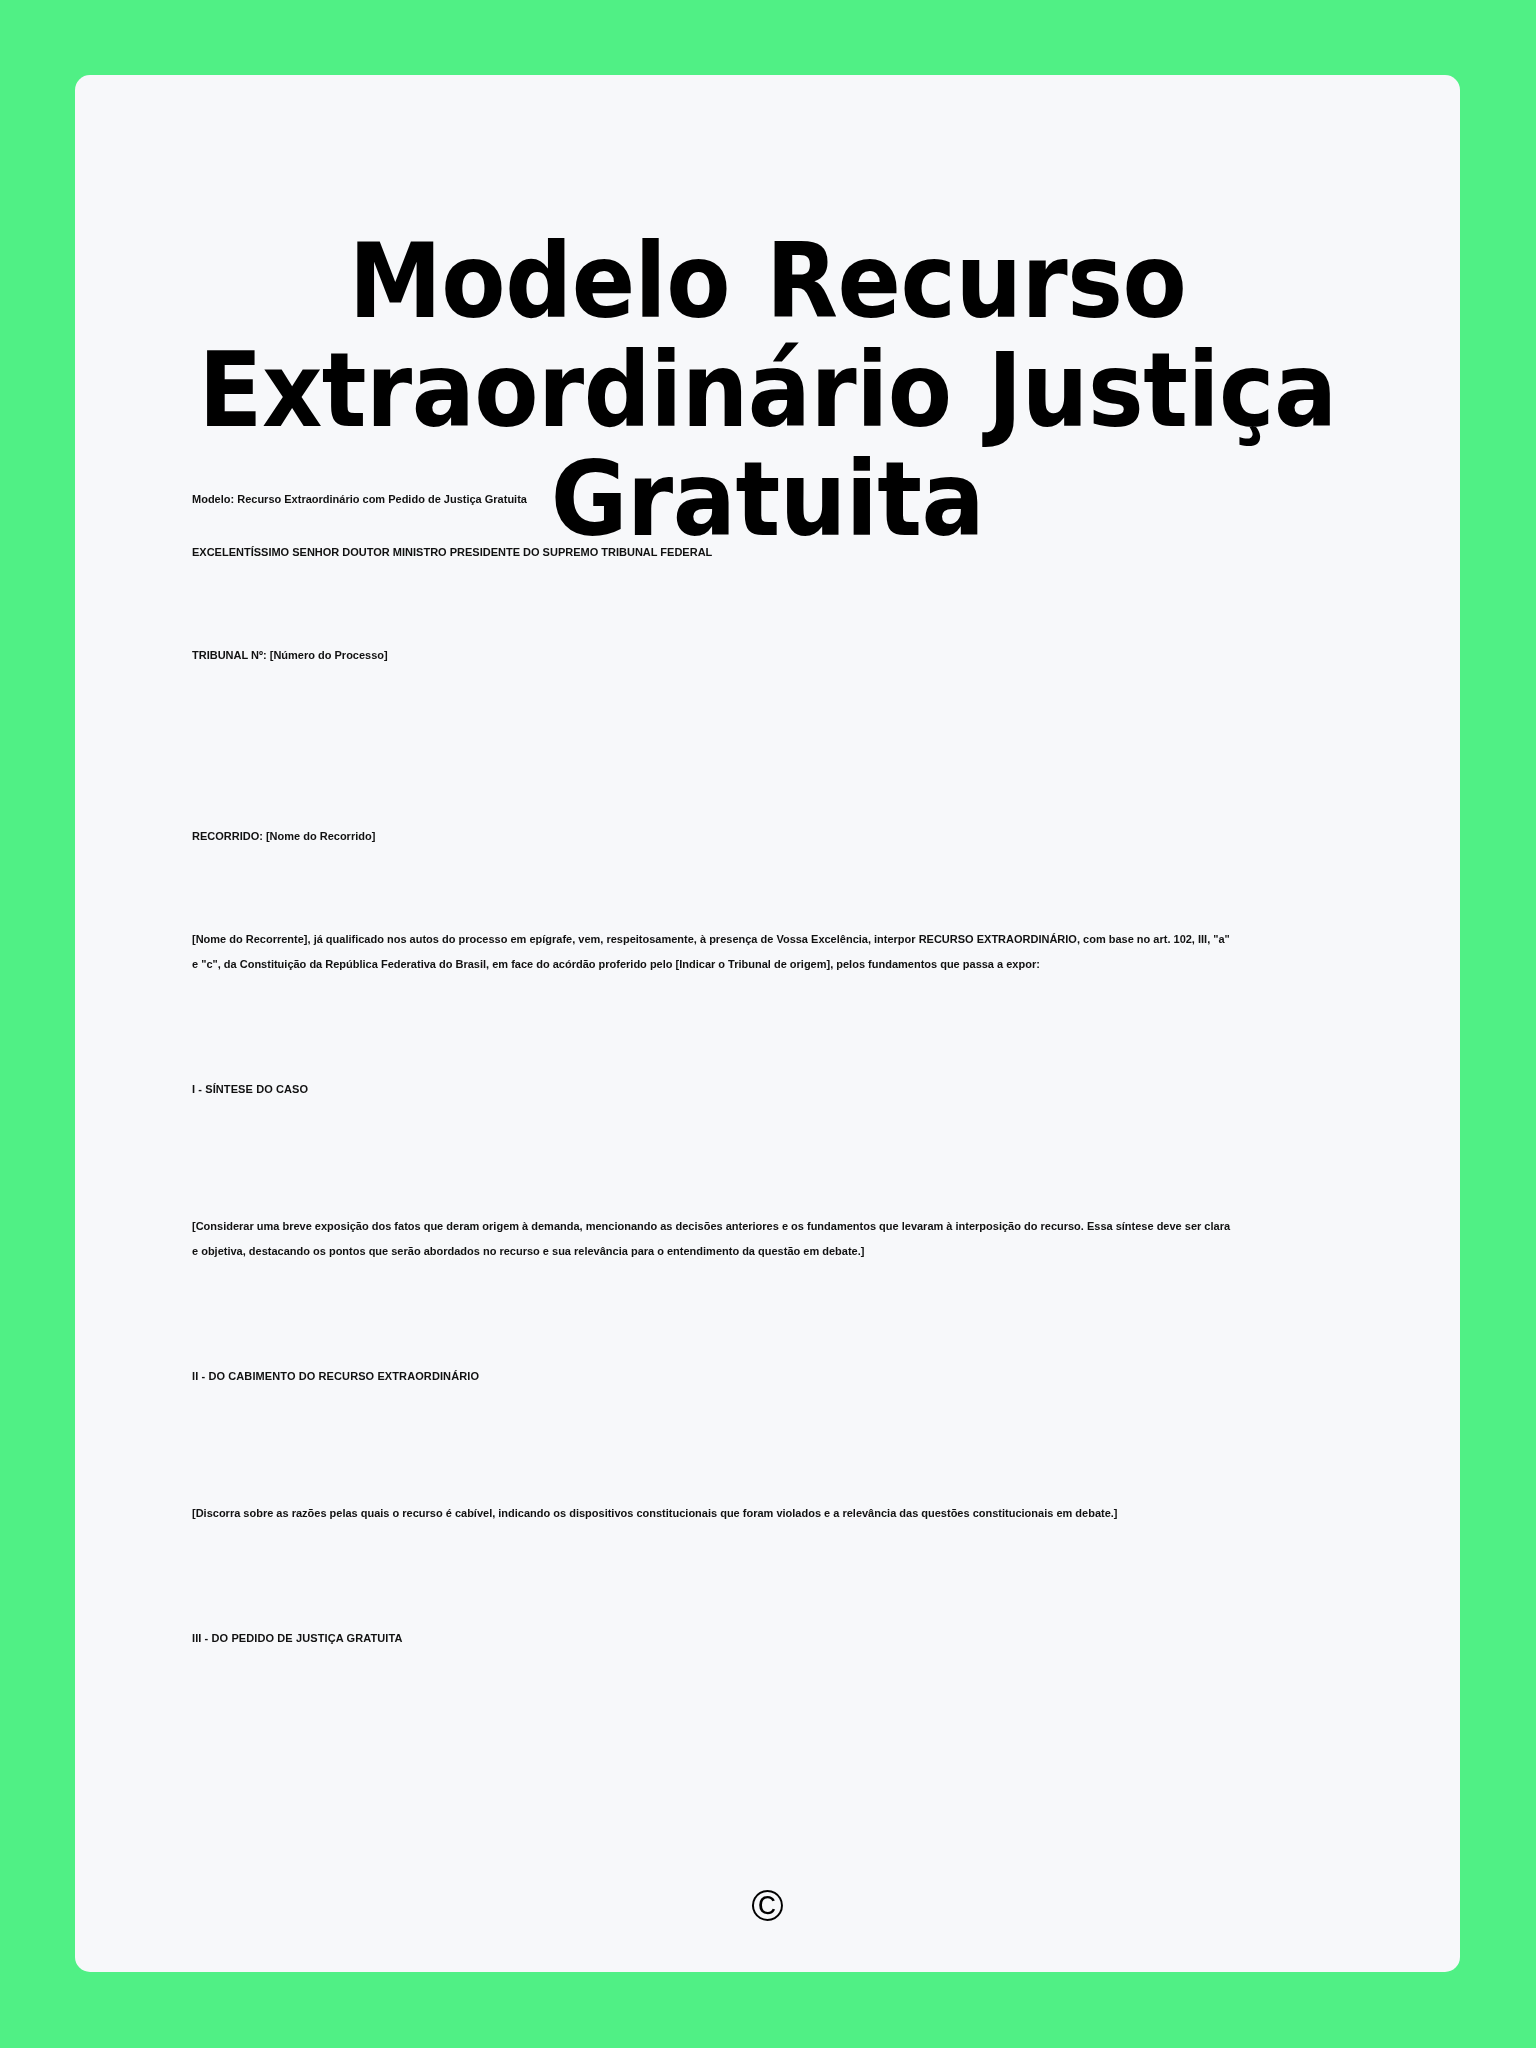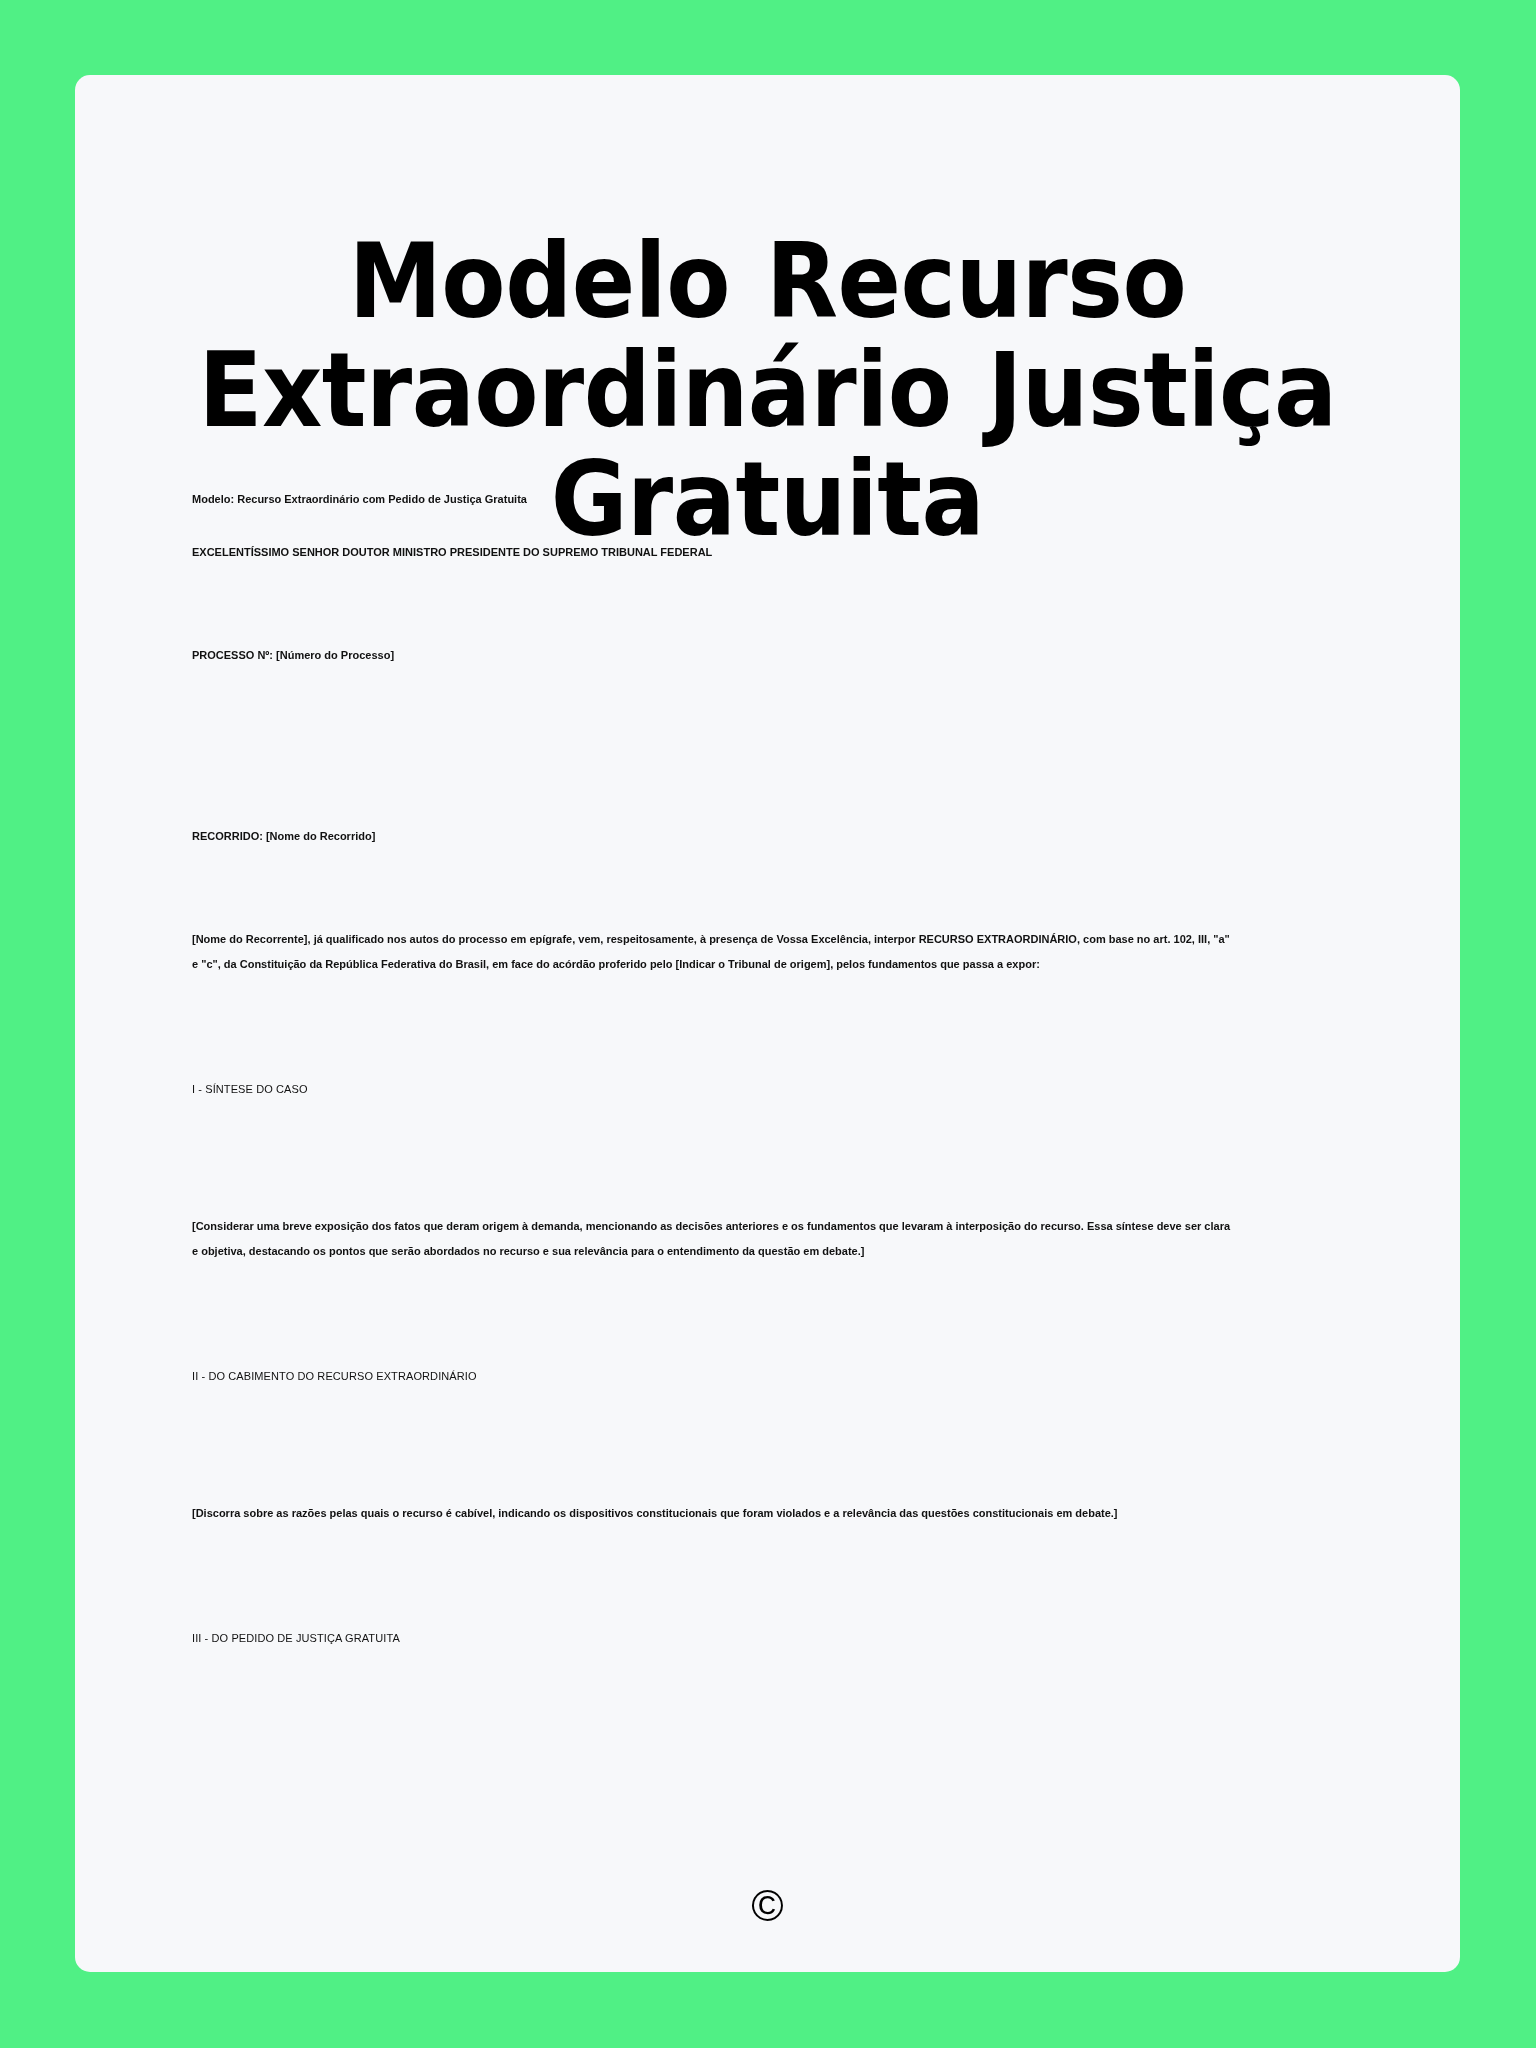--- a/index.html
+++ b/index.html
@@ -75,21 +75,21 @@
 
   
   .sp-sm  { height: 28px; }
   .sp-md  { height: 78px; }
   .sp-lg  { height: 100px; }
   .sp-xl  { height: 112px; }
 
   .block-line { white-space: normal; }
 
   .section-heading {
-    font-weight: 400;
+    font-weight: 700;
     letter-spacing: 0.1px;
   }
 
   
   .footer-mark {
     position: absolute;
     left: 0;
     bottom: 44px;
     width: 100%;
     text-align: center;
@@ -112,21 +112,21 @@
     <div class="doc-body">
 
       <p class="block-line">Modelo: Recurso Extraordinário com Pedido de Justiça Gratuita</p>
 
       <div class="sp-sm"></div>
 
       <p class="block-line">EXCELENTÍSSIMO SENHOR DOUTOR MINISTRO PRESIDENTE DO SUPREMO TRIBUNAL FEDERAL</p>
 
       <div class="sp-md"></div>
 
-      <p class="block-line">PROCESSO Nº: [Número do Processo]</p>
+      <p class="block-line">TRIBUNAL Nº: [Número do Processo]</p>
 
       <div class="sp-md"></div>
 
 
       <div class="sp-md"></div>
 
       <p class="block-line">RECORRIDO: [Nome do Recorrido]</p>
 
       <div class="sp-md"></div>
 

